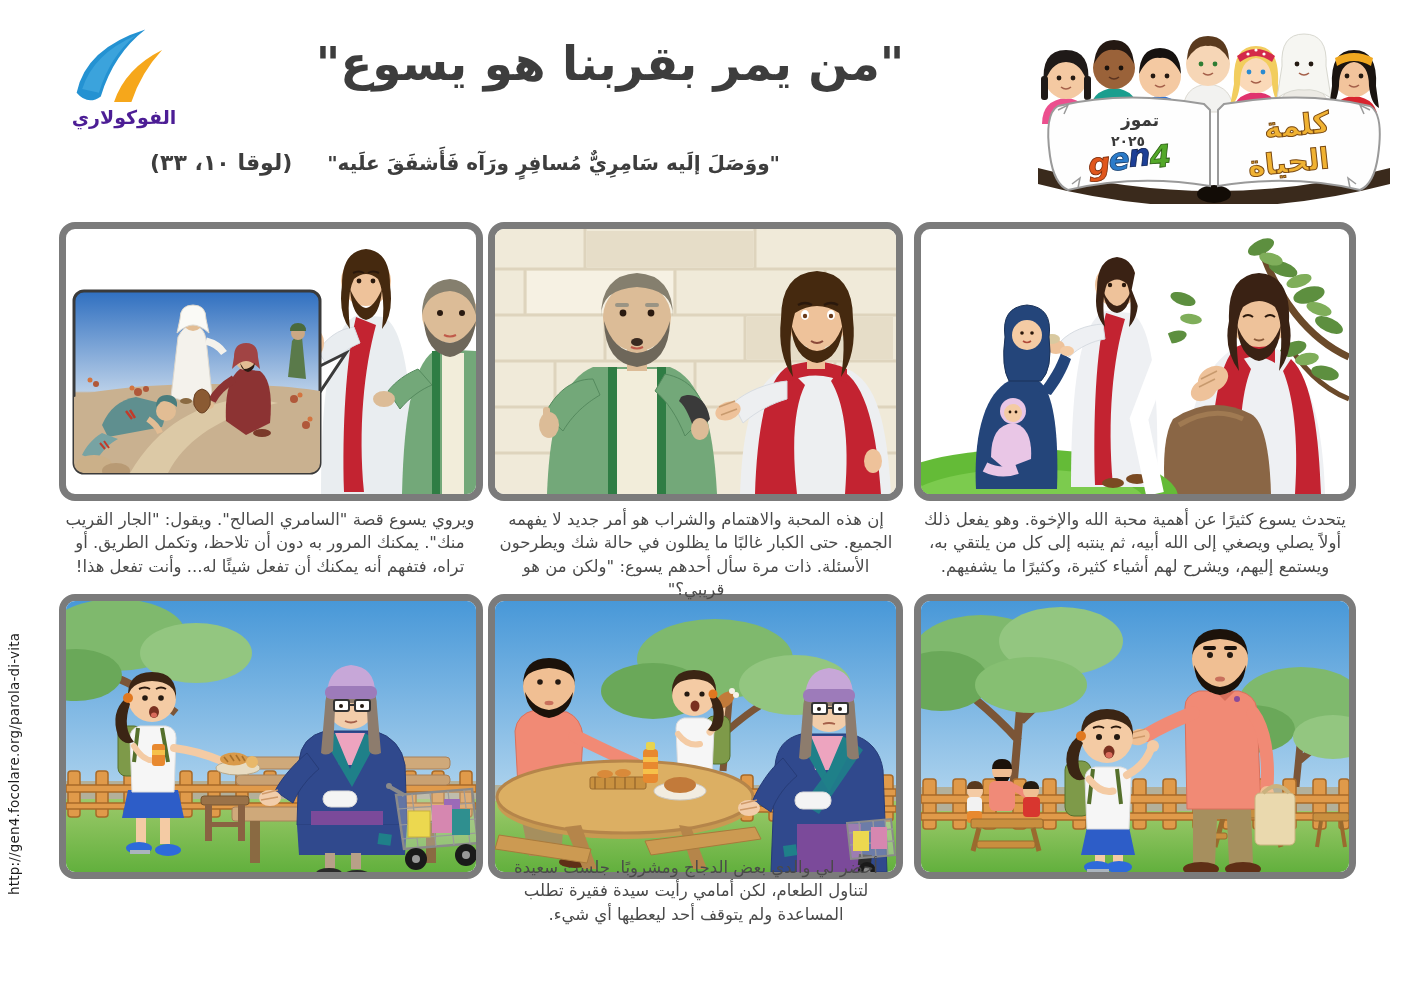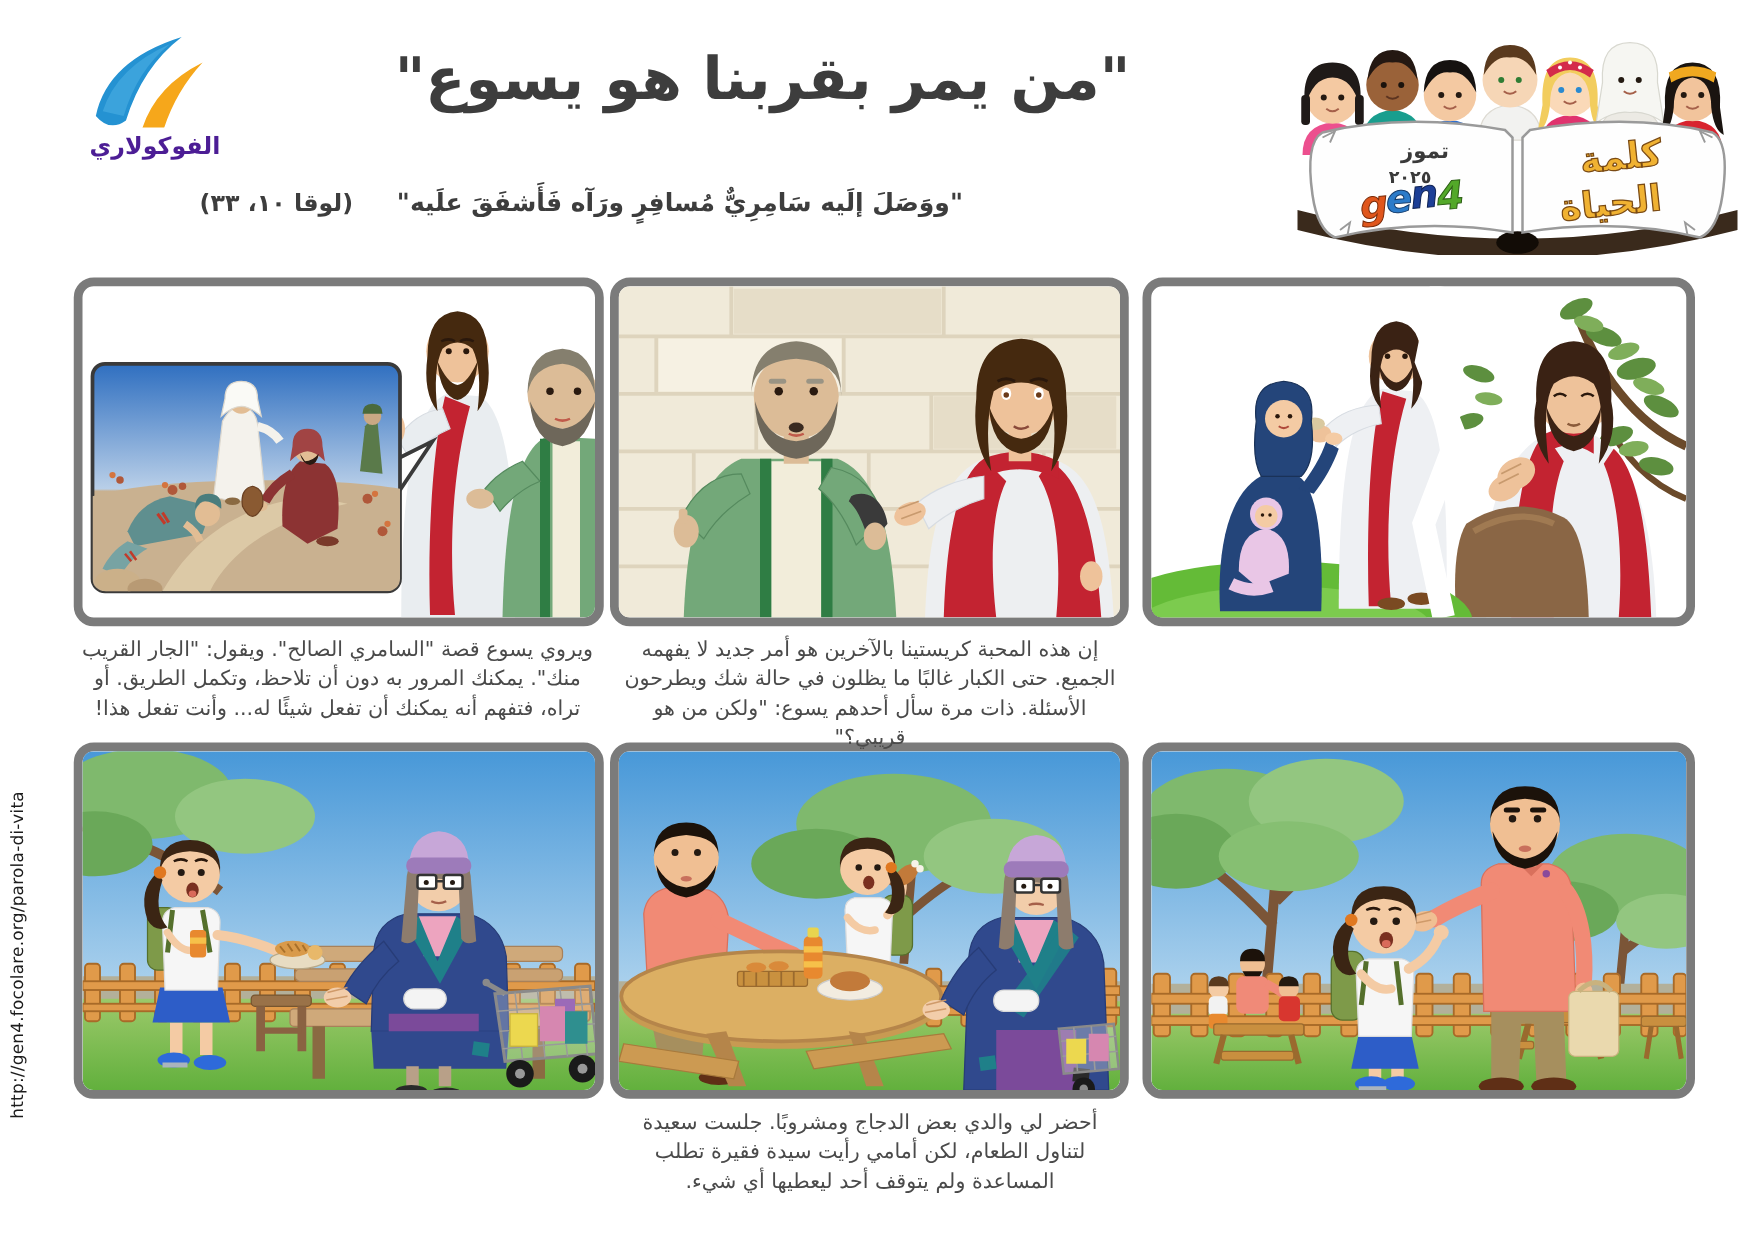--- a/index.html
+++ b/index.html
@@ -5,41 +5,41 @@
   html,body{margin:0;padding:0;background:#fff;}
   .page{position:relative;width:1403px;height:992px;background:#ffffff;overflow:hidden;
         font-family:"DejaVu Sans",sans-serif;}
   
   .focolare{position:absolute;left:56px;top:24px;width:136px;text-align:center;}
   .focolare .label{font-size:19px;font-weight:bold;color:#4c1d95;margin-top:0;direction:rtl;}
   .main-title{position:absolute;left:300px;top:36px;width:620px;text-align:center;direction:rtl;
         font-size:47px;font-weight:bold;color:#3d3d3d;}
   .verse-line{position:absolute;left:140px;top:150px;width:650px;text-align:center;direction:rtl;
         font-size:20px;font-weight:bold;color:#3d3d3d;}
-  .verse-line .ref{margin-right:28px;font-size:19px;}
+  .verse-line .ref{margin-right:28px;font-size:22px;}
   .gen4-header{position:absolute;left:1028px;top:18px;width:372px;height:188px;}
   
   .side-url{position:absolute;left:6px;top:895px;transform:rotate(-90deg);transform-origin:0 0;
         font-size:13.5px;color:#1c1c1c;white-space:nowrap;letter-spacing:.2px;}
   
   .panel{position:absolute;border:7px solid #7b7b7b;border-radius:16px;overflow:hidden;background:#fff;}
   .panel svg{display:block;width:100%;height:100%;}
   #p-tl{left:59px;top:222px;width:410px;height:265px;}
   #p-tm{left:488px;top:222px;width:401px;height:265px;}
   #p-tr{left:914px;top:222px;width:428px;height:265px;}
   #p-bl{left:59px;top:594px;width:410px;height:271px;}
   #p-bm{left:488px;top:594px;width:401px;height:271px;}
   #p-br{left:914px;top:594px;width:428px;height:271px;}
   .caption{position:absolute;direction:rtl;text-align:center;color:#4a4a4a;font-size:16.5px;
         line-height:1.42;}
   #c-tl{left:64px;top:508px;width:412px;}
   #c-tm{left:494px;top:508px;width:404px;}
   #c-tr{left:918px;top:508px;width:434px;}
   #c-bl{left:64px;top:886px;width:412px;}
-  #c-bm{left:494px;top:886px;width:404px;}
+  #c-bm{left:494px;top:856px;width:404px;}
   #c-br{left:918px;top:886px;width:434px;}
 </style>
 </head>
 <body>
 
 <div class="page">
 
   <div class="focolare">
     <svg width="130" height="78" viewBox="0 0 130 84">
       <path d="M14,74 Q24,26 88,6 Q54,32 40,78 Q26,88 14,74 Z" fill="#2492d2"></path>
@@ -746,17 +746,18 @@
         <rect x="46" y="24" width="20" height="28" fill="#d687b0"></rect>
         <rect x="66" y="28" width="18" height="26" fill="#2f8f8f"></rect>
         <circle cx="30" cy="78" r="11" fill="#1a1a1a"></circle>
           <circle cx="30" cy="78" r="4" fill="#999999"></circle>
         <circle cx="80" cy="74" r="11" fill="#1a1a1a"></circle>
           <circle cx="80" cy="74" r="4" fill="#999999"></circle>
       </g>
     </svg>
   </div>
 
-  <div class="caption" id="c-tm">إن هذه المحبة كريستينا بالآخرين هو أمر جديد لا يفهمه الجميع. حتى الكبار غالبًا ما يظلون في حالة شك ويطرحون الأسئلة. ذات مرة سأل أحدهم يسوع: "ولكن من هو قريبي؟"</div>
+  <div class="caption" id="c-tr">يتحدث يسوع كثيرًا عن أهمية محبة الله والإخوة. وهو يفعل ذلك أولاً  يصلي ويصغي إلى الله أبيه،  ثم ينتبه إلى كل من يلتقي به، ويستمع إليهم،  ويشرح لهم أشياء كثيرة،  وكثيرًا ما يشفيهم.</div>
+  <div class="caption" id="c-tm">إن هذه المحبة والاهتمام والشراب هو أمر جديد لا يفهمه الجميع. حتى الكبار غالبًا ما يظلون في حالة شك ويطرحون الأسئلة. ذات مرة سأل أحدهم يسوع: "ولكن من هو قريبي؟"</div>
   <div class="caption" id="c-tl">ويروي يسوع قصة "السامري الصالح". ويقول: "الجار القريب منك". يمكنك المرور به دون أن تلاحظ، وتكمل الطريق.  أو تراه،  فتفهم أنه يمكنك أن تفعل شيئًا له... وأنت تفعل هذا!</div>
   <div class="caption" id="c-bm">أحضر لي والدي بعض الدجاج ومشروبًا. جلست سعيدة لتناول الطعام،  لكن أمامي رأيت سيدة فقيرة  تطلب المساعدة ولم يتوقف أحد ليعطيها أي شيء.</div>
 
 </div>
 
 </body></html>

